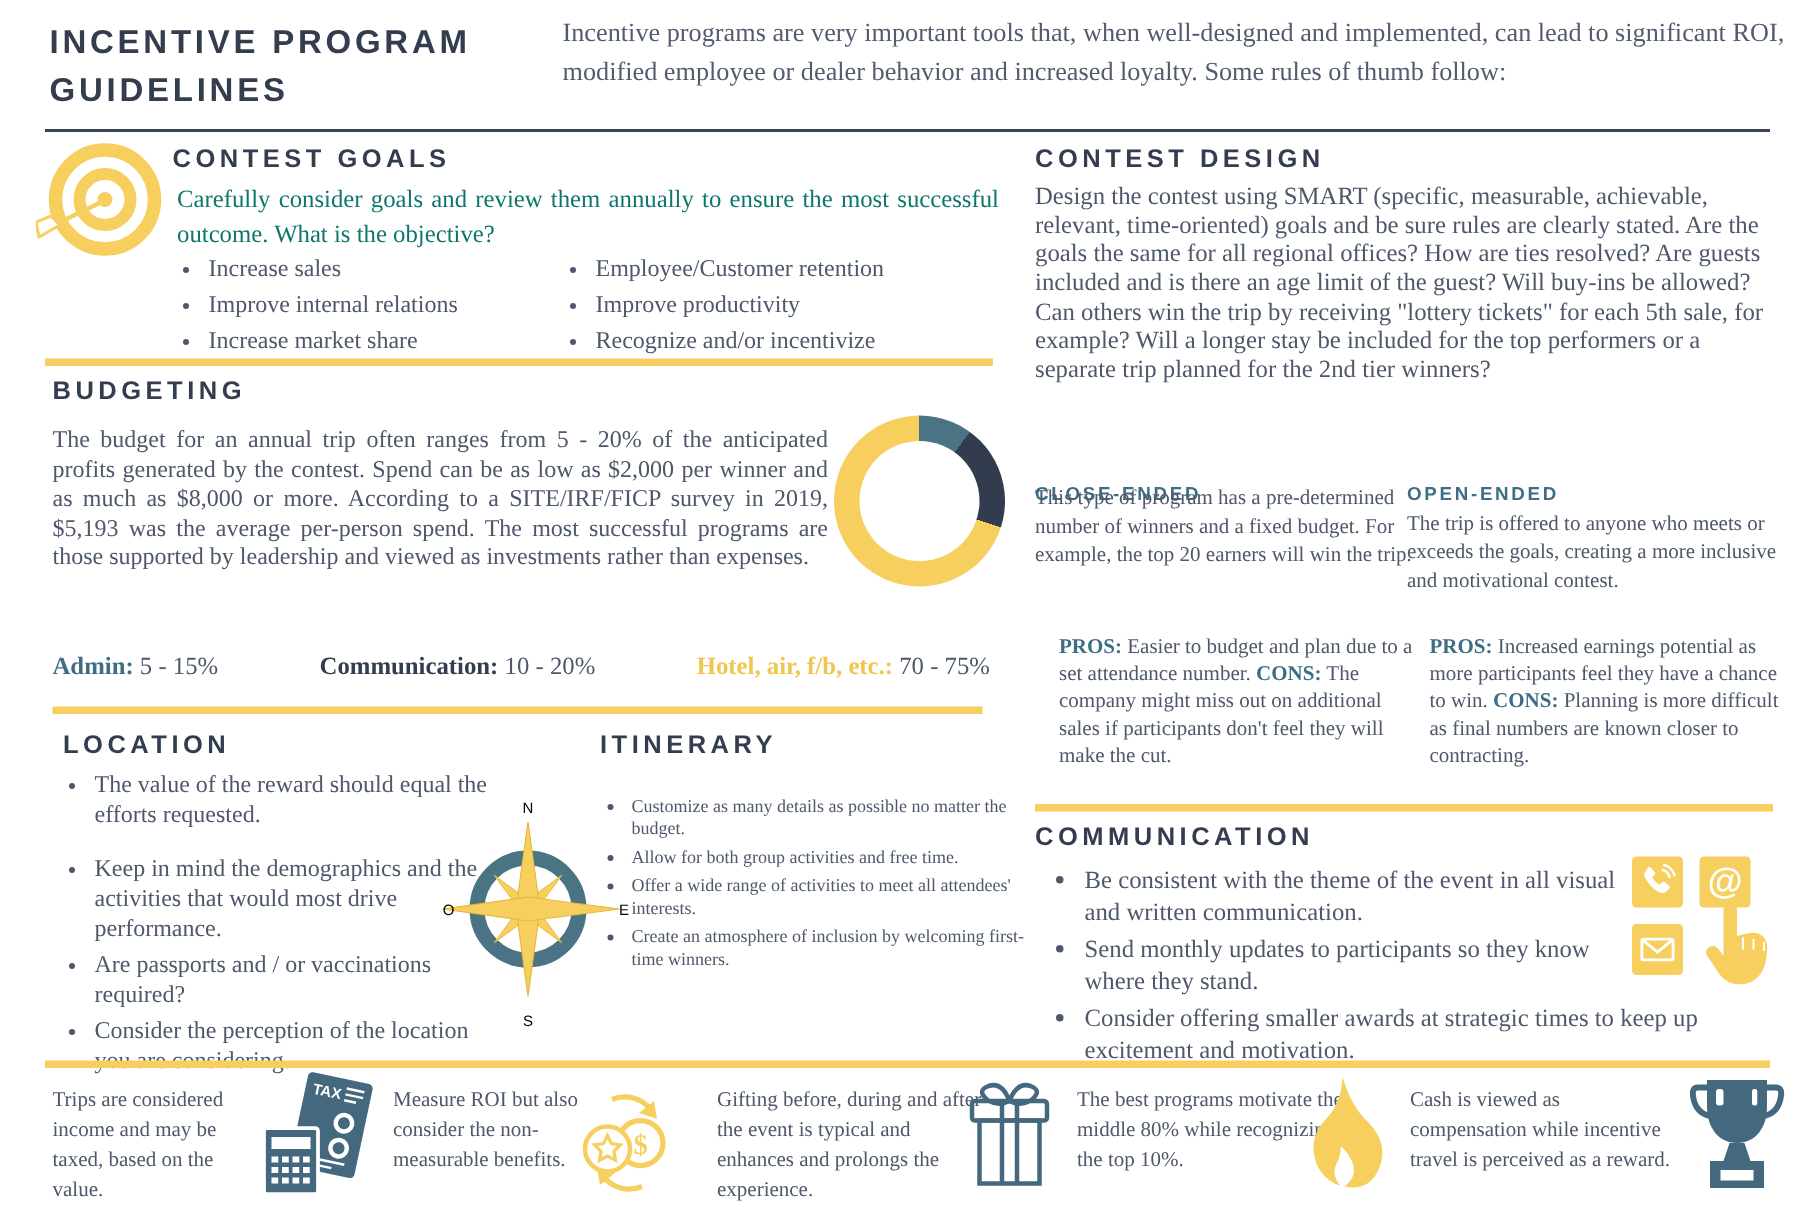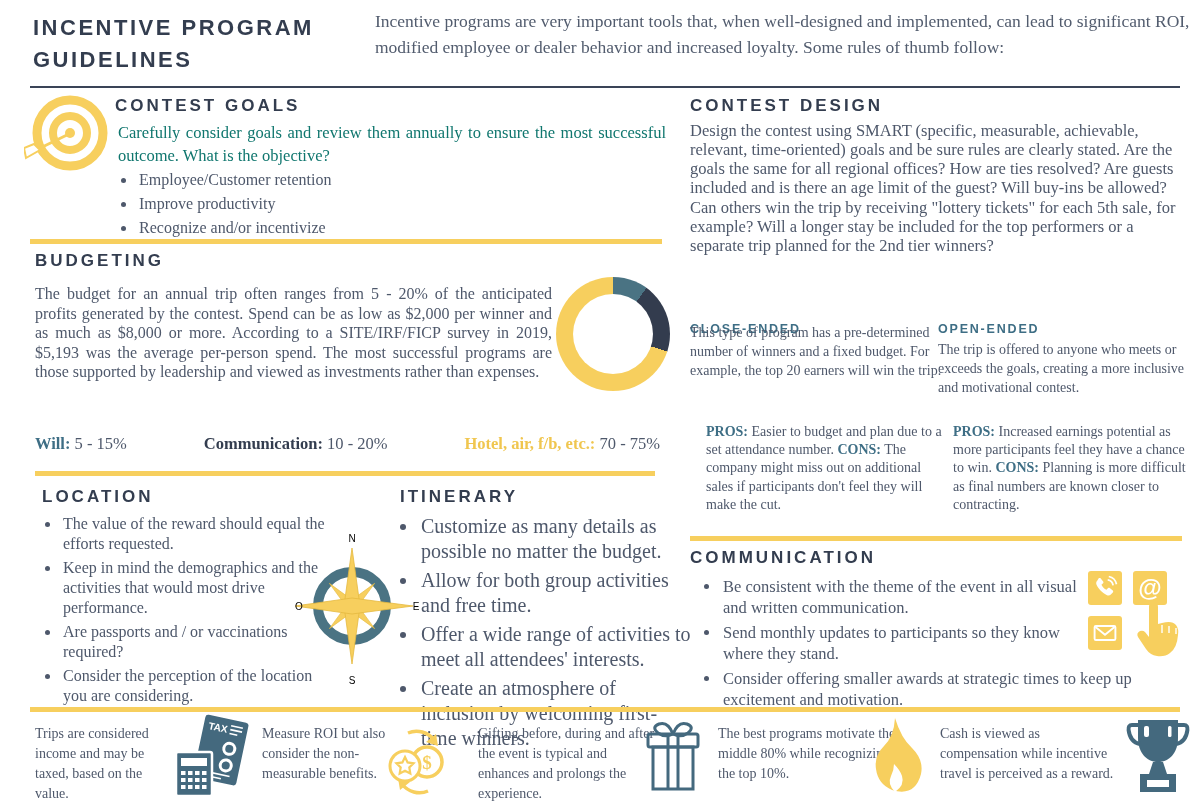--- a/index.html
+++ b/index.html
@@ -78,71 +78,76 @@
 <svg class="abs" style="left:24px; top:92px;" width="86" height="86" viewBox="0 0 86 86">
   <circle cx="46" cy="41" r="33" fill="none" stroke="#f7cf5e" stroke-width="9"></circle>
   <circle cx="46" cy="41" r="17" fill="none" stroke="#f7cf5e" stroke-width="8"></circle>
   <circle cx="46" cy="41" r="5" fill="#f7cf5e"></circle>
   <line x1="6" y1="61" x2="45" y2="42" stroke="#f7cf5e" stroke-width="3"></line>
   <polygon points="2,66 16,58 10,52 0,56" fill="#ffffff" stroke="#f7cf5e" stroke-width="2"></polygon>
 </svg>
 <h2 class="abs h-sec" style="left:115px; top:96px;">CONTEST GOALS</h2>
 <div class="abs serif-body" style="left:118px; top:121px; width:548px; text-align:justify;">Carefully consider goals and review them annually to ensure the most successful outcome. What is the objective?</div>
 <div class="abs" style="left:118px; top:168px; width:560px; display:flex;">
+  <ul class="blist" style="width:258px; font-size:16px; line-height:1.45;">
+    <li>Increase sales</li>
+    <li>Improve internal relations</li>
+    <li>Increase market share</li>
+  </ul>
   <ul class="blist" style="width:290px; font-size:16px; line-height:1.45;">
     <li>Employee/Customer retention</li>
     <li>Improve productivity</li>
     <li>Recognize and/or incentivize</li>
   </ul>
 </div>
 
 <div class="abs rule-yellow" style="left:30px; top:239px; width:632px;"></div>
 <h2 class="abs h-sec" style="left:35px; top:251px;">BUDGETING</h2>
 <div class="abs" style="left:35px; top:284px; width:517px; text-align:justify; font-size:16px; line-height:1.22;">The budget for an annual trip often ranges from 5 - 20% of the anticipated profits generated by the contest. Spend can be as low as $2,000 per winner and as much as $8,000 or more. According to a SITE/IRF/FICP survey in 2019, $5,193 was the average per-person spend. The most successful programs are those supported by leadership and viewed as investments rather than expenses.</div>
 <div class="abs donut" style="left:556px; top:277px;"></div>
 <div class="abs legend" style="left:35px; top:434px; width:625px;">
   <span>
-    <span class="lg-label lg-teal">Will:</span>
+    <span class="lg-label lg-teal">Admin:</span>
     <span>5 - 15%</span>
   </span>
   <span>
     <span class="lg-label lg-navy">Communication:</span>
     <span>10 - 20%</span>
   </span>
   <span>
     <span class="lg-label lg-yellow">Hotel, air, f/b, etc.:</span>
     <span>70 - 75%</span>
   </span>
 </div>
 
 <div class="abs rule-yellow" style="left:35px; top:471px; width:620px;"></div>
 <h2 class="abs h-sec" style="left:42px; top:487px;">LOCATION</h2>
 <ul class="abs blist" style="left:42px; top:514px; width:292px; font-size:16px; line-height:1.25;">
-  <li style="margin-bottom:4px;">The value of the reward should equal the efforts requested.</li>
+  <li style="margin-bottom:16px;">The value of the reward should equal the efforts requested.</li>
   <li style="margin-bottom:4px;">Keep in mind the demographics and the activities that would most drive performance.</li>
   <li style="margin-bottom:4px;">Are passports and / or vaccinations required?</li>
   <li>Consider the perception of the location you are considering.</li>
 </ul>
 
 <svg class="abs" style="left:285px; top:528px;" width="140" height="160" viewBox="0 0 140 160">
   <circle cx="67" cy="78" r="34" fill="none" stroke="#4a7383" stroke-width="10"></circle>
   <g transform="rotate(45 67 78)" fill="#f7cf5e" stroke="#e4b93f" stroke-width="0.6">
     <polygon points="67,46 72,78 67,110 62,78"></polygon>
     <polygon points="35,78 67,73 99,78 67,83"></polygon>
   </g>
   <polygon points="67,20 75,78 67,136 59,78" fill="#f7cf5e" stroke="#e4b93f" stroke-width="0.8"></polygon>
   <polygon points="10,78 67,70 128,78 67,86" fill="#f7cf5e" stroke="#e4b93f" stroke-width="0.8"></polygon>
   <text x="67" y="14" text-anchor="middle" class="compass-label">N</text>
   <text x="67" y="156" text-anchor="middle" class="compass-label">S</text>
   <text x="14" y="82" text-anchor="middle" class="compass-label">O</text>
   <text x="131" y="82" text-anchor="middle" class="compass-label">E</text>
 </svg>
 
 <h2 class="abs h-sec" style="left:400px; top:487px;">ITINERARY</h2>
-<ul class="abs blist" style="left:400px; top:514px; width:292px; font-size:20px; line-height:1.25;">
+<ul class="abs blist" style="left:400px; top:530px; width:292px; font-size:12px; line-height:1.25;">
   <li style="margin-bottom:4px;">Customize as many details as possible no matter the budget.</li>
   <li style="margin-bottom:4px;">Allow for both group activities and free time.</li>
   <li style="margin-bottom:4px;">Offer a wide range of activities to meet all attendees' interests.</li>
   <li>Create an atmosphere of inclusion by welcoming first-time winners.</li>
 </ul>
 
 <h2 class="abs h-sec" style="left:690px; top:96px;">CONTEST DESIGN</h2>
 <div class="abs" style="left:690px; top:121px; width:496px; font-size:16.5px; line-height:1.16;">Design the contest using SMART (specific, measurable, achievable, relevant, time-oriented) goals and be sure rules are clearly stated. Are the goals the same for all regional offices? How are ties resolved? Are guests included and is there an age limit of the guest? Will buy-ins be allowed? Can others win the trip by receiving "lottery tickets" for each 5th sale, for example? Will a longer stay be included for the top performers or a separate trip planned for the 2nd tier winners?</div>
 
 <h3 class="abs h-sub" style="left:690px; top:322px;">CLOSE-ENDED</h3>

